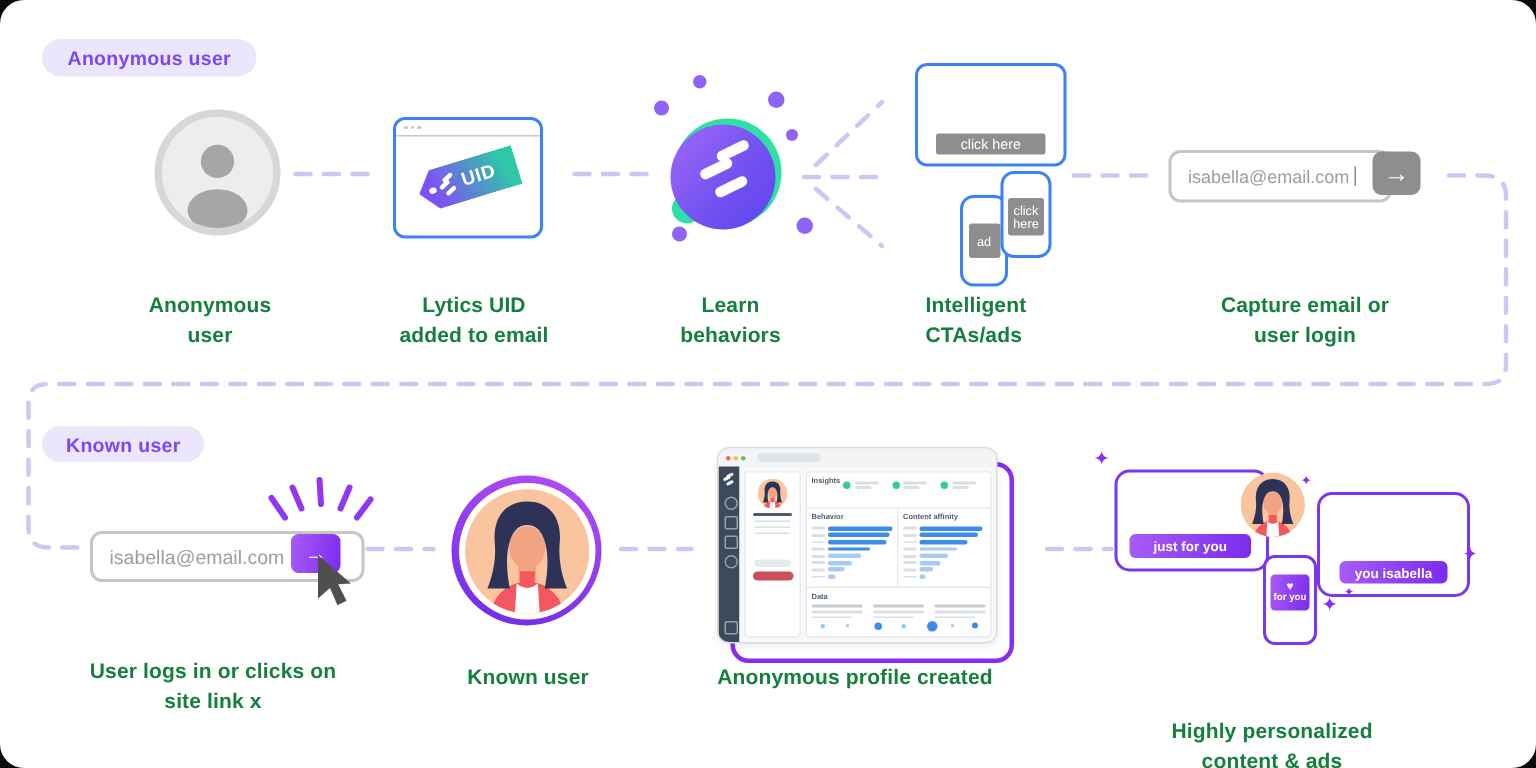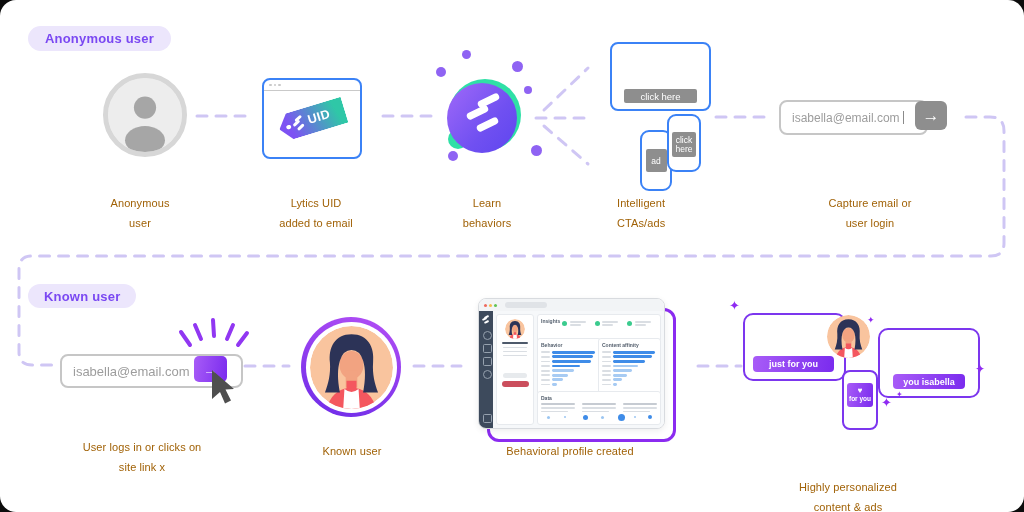--- a/index.html
+++ b/index.html
@@ -4,21 +4,21 @@
 <style>
   html,body{margin:0;padding:0;background:#0c0c0c;}
   .canvas{position:relative;width:1024px;height:512px;background:#fff;border-radius:16px;overflow:hidden;
           font-family:"Liberation Sans","DejaVu Sans",sans-serif;}
   .abs{position:absolute;}
   svg.overlay{position:absolute;left:0;top:0;width:1024px;height:512px;pointer-events:none;}
   
   .badge{position:absolute;background:#ECE6FC;color:#7A48F2;font-weight:bold;font-size:13px;
          padding:5px 17px;border-radius:15px;letter-spacing:.2px;}
   
-  .lbl{position:absolute;color:#a16207;font-weight:normal;font-size:11px;line-height:20px;
+  .lbl{position:absolute;color:#15803d;font-weight:bold;font-size:14px;line-height:20px;
        text-align:center;white-space:pre-line;letter-spacing:.1px;}
   .lbl.left{text-align:left;}
   
   .graybox{position:absolute;background:#fff;border:2px solid #3b82f6;border-radius:8px;}
   .gbtn{position:absolute;background:#8E8E8E;color:#fff;display:flex;align-items:center;
         justify-content:center;border-radius:2px;font-size:9.5px;white-space:pre-line;text-align:center;}
   
   .pcard{position:absolute;background:#fff;border:2.5px solid #7C36EE;border-radius:10px;}
   .pbtn{position:absolute;background:linear-gradient(100deg,#A85CF7 0%,#7A2BEE 100%);color:#fff;
         display:flex;align-items:center;justify-content:center;border-radius:4px;font-size:9px;font-weight:bold;}
@@ -407,21 +407,21 @@
               <span style="position: absolute; border-radius: 50%; bottom: 1.5px; left: 36%; width: 5px; height: 5px; background: rgb(63, 140, 232);"></span>
               <span style="position: absolute; border-radius: 50%; bottom: 2.5px; left: 52%; width: 3px; height: 3px; background: rgb(156, 198, 242);"></span>
               <span style="position: absolute; border-radius: 50%; bottom: 0.5px; left: 66%; width: 7px; height: 7px; background: rgb(63, 140, 232);"></span>
               <span style="position: absolute; border-radius: 50%; bottom: 3px; left: 80%; width: 2px; height: 2px; background: rgb(156, 198, 242);"></span>
               <span style="position: absolute; border-radius: 50%; bottom: 2px; left: 92%; width: 4px; height: 4px; background: rgb(63, 140, 232);"></span>
             </div>
         </div>
       </div>
     </div>
   </div>
-  <div class="lbl" style="left:470px;top:441px;width:200px;">Behavioral profile created</div>
+  <div class="lbl" style="left:470px;top:441px;width:200px;">Anonymous profile created</div>
 
   <div class="pcard" style="left:743px;top:313px;width:99px;height:64px;">
     <div class="pbtn" style="left:8px;right:10px;bottom:7px;height:16px;">just for you</div>
   </div>
   <div class="abs" style="left:827px;top:315px;width:43px;height:43px;border-radius:50%;overflow:hidden;">
     <svg class="wsvg" viewBox="0 0 100 100">
         <use href="#woman"></use>
       </svg>
   </div>
   <div class="pcard" style="left:842px;top:370px;width:32px;height:56px;border-radius:8px;">

